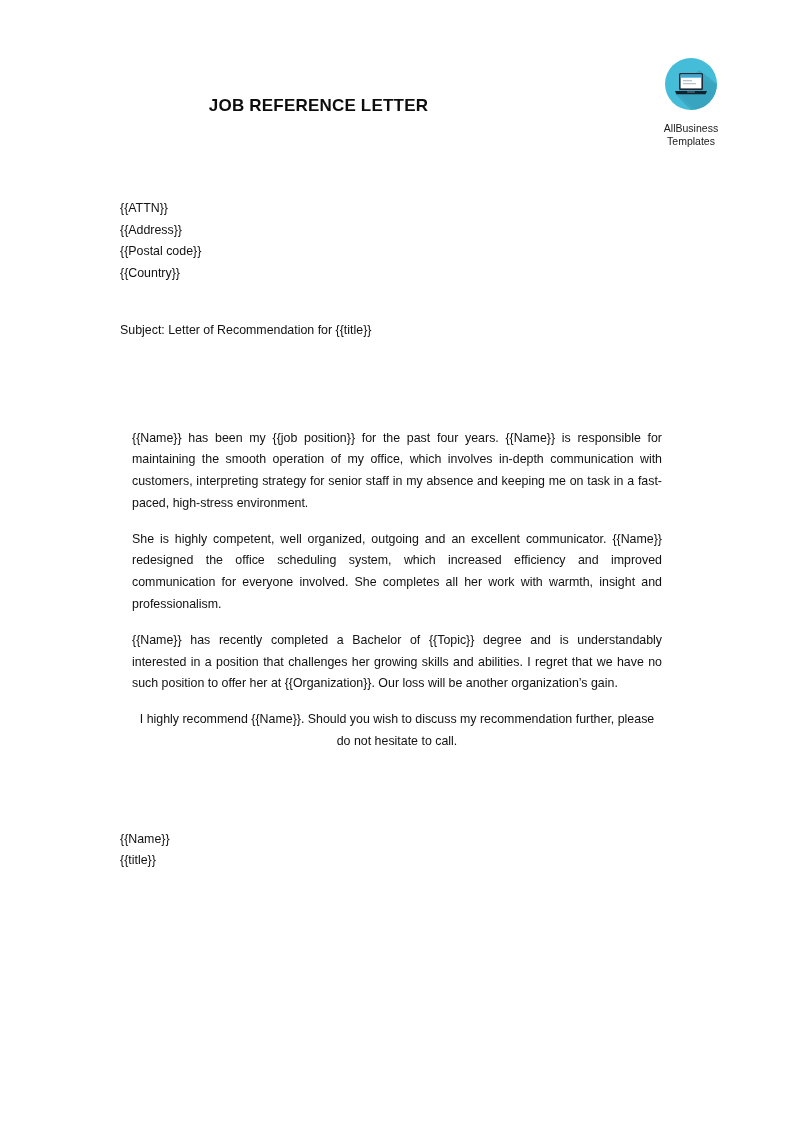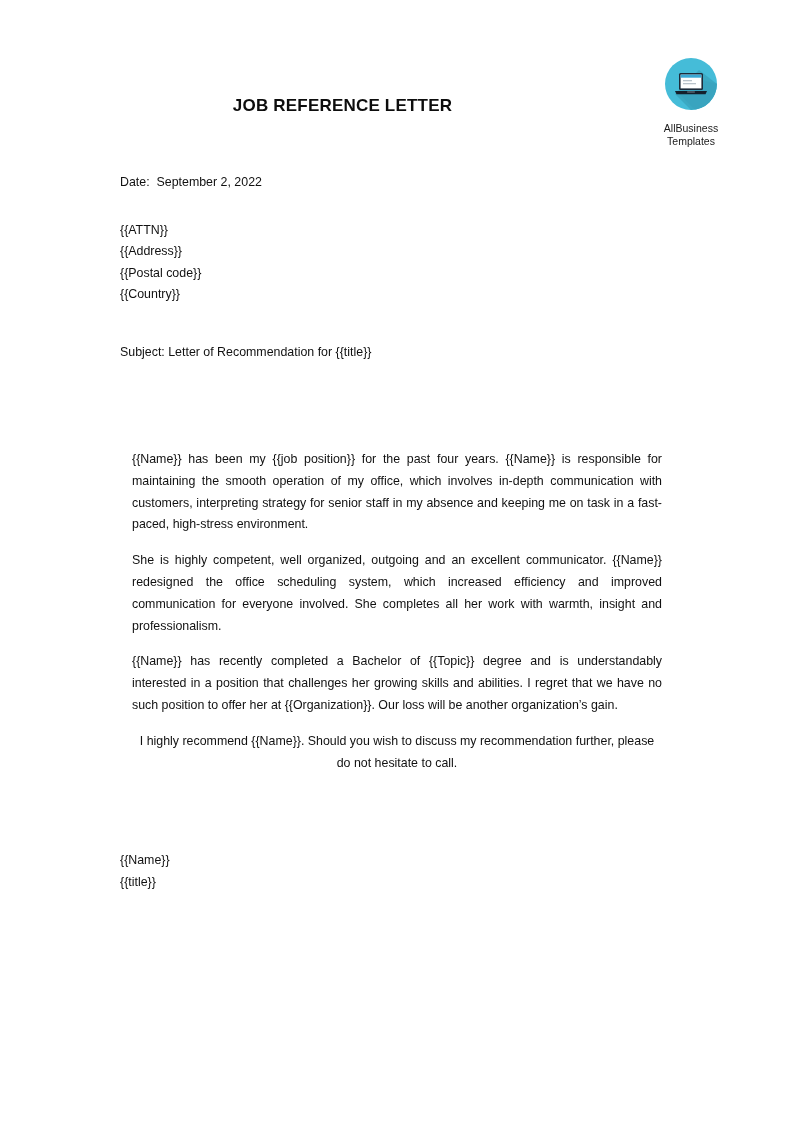--- a/index.html
+++ b/index.html
@@ -63,21 +63,20 @@
     position: absolute;
     top: 96px;
     left: 0;
     width: 641px;
     text-align: center;
     font-size: 17px;
     font-weight: bold;
     letter-spacing: 0.2px;
     color: #0d0d0d;
     font-family: "Liberation Sans", sans-serif;
-    padding-left: 24px;
   }
   .doc-title .shift {
     position: relative;
     left: -2px;
   }
 
   
   .content {
     position: absolute;
     left: 120px;
@@ -136,21 +135,20 @@
       <div>Templates</div>
     </div>
   </div>
 
   <div class="doc-title">
     <span class="shift">JOB REFERENCE LETTER</span>
   </div>
 
   <div class="content">
 
-    <div class="line"><span>Date:</span>&nbsp; <span>September 2, 2022</span></div>
 
     <div class="gap-26"></div>
 
     <div>
       <div class="line">{{ATTN}}</div>
       <div class="line">{{Address}}</div>
       <div class="line">{{Postal code}}</div>
       <div class="line">{{Country}}</div>
     </div>
 

